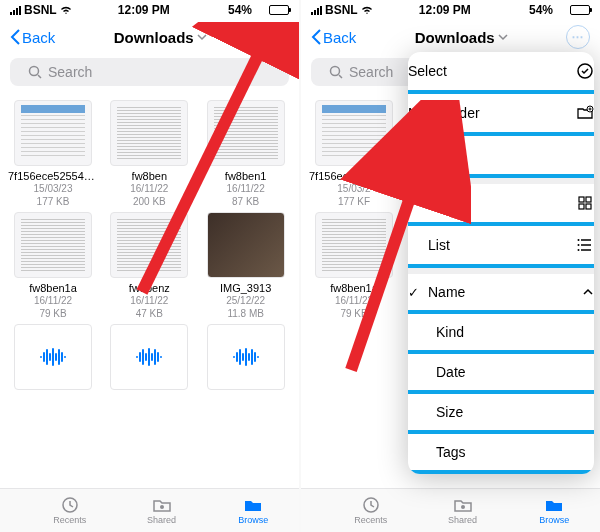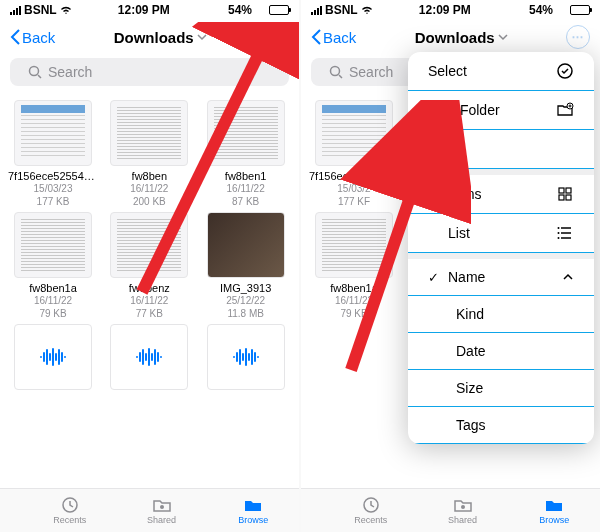--- a/index.html
+++ b/index.html
@@ -37,21 +37,21 @@
     .thumb.audio svg { width: 30px; height: 20px; }
     .fname { font-size: 11px; font-weight: 500; line-height: 1.1; max-width: 90px; overflow: hidden; white-space: nowrap; text-overflow: ellipsis; }
     .fmeta { font-size: 10px; color: #8e8e93; line-height: 1.3; }
     
     .tab-bar { display: flex; height: 44px; border-top: 1px solid #e5e5e7; background: #f9f9f9; padding-left: 24px; }
     .tab { flex: 1; display: flex; flex-direction: column; align-items: center; justify-content: center; gap: 1px; color: #8e8e93; font-size: 9px; }
     .tab.active { color: #007aff; }
     .tab svg { width: 20px; height: 18px; }
     
     .menu-overlay { position: absolute; top: 52px; right: 6px; width: 186px; background: #fff; border-radius: 12px; box-shadow: 0 4px 30px rgba(0,0,0,0.25); z-index: 50; overflow: hidden; }
-    .menu-item { display: flex; align-items: center; justify-content: space-between; padding: 10px 20px; font-size: 14px; border-bottom: 1px solid #0ea5e9; }
+    .menu-item { display: flex; align-items: center; justify-content: space-between; padding: 10px 0; font-size: 14px; border-bottom: 4px solid #0ea5e9; }
     .menu-item.section-break { border-top: 6px solid #efeff0; }
     .menu-item .check { width: 14px; margin-right: 6px; color: #000; font-size: 13px; }
     .menu-item .label-wrap { display: flex; align-items: center; flex: 1; }
     .menu-item .label-indent { margin-left: 28px; }
     .menu-icon { color: #000; }
     
     .arrow { position: absolute; z-index: 60; pointer-events: none; }
     .arrow-left { top: 22px; left: 132px; width: 220px; height: 280px; }
     .arrow-right { top: 100px; left: 30px; width: 140px; height: 280px; }
   </style>
@@ -128,21 +128,21 @@
         <div class="file">
             <div class="thumb form"></div>
             <div class="fname">fw8ben1a</div>
             <div class="fmeta">16/11/22</div>
             <div class="fmeta">79 KB</div>
           </div>
         <div class="file">
             <div class="thumb form"></div>
             <div class="fname">fw8benz</div>
             <div class="fmeta">16/11/22</div>
-            <div class="fmeta">77 KB</div>
+            <div class="fmeta">47 KB</div>
           </div>
         <div class="file">
             <div class="thumb photo"></div>
             <div class="fname">IMG_3913</div>
             <div class="fmeta">25/12/22</div>
             <div class="fmeta">11.8 MB</div>
           </div>
         <div class="file">
             <div class="thumb audio">
               <svg viewBox="0 0 30 20">

